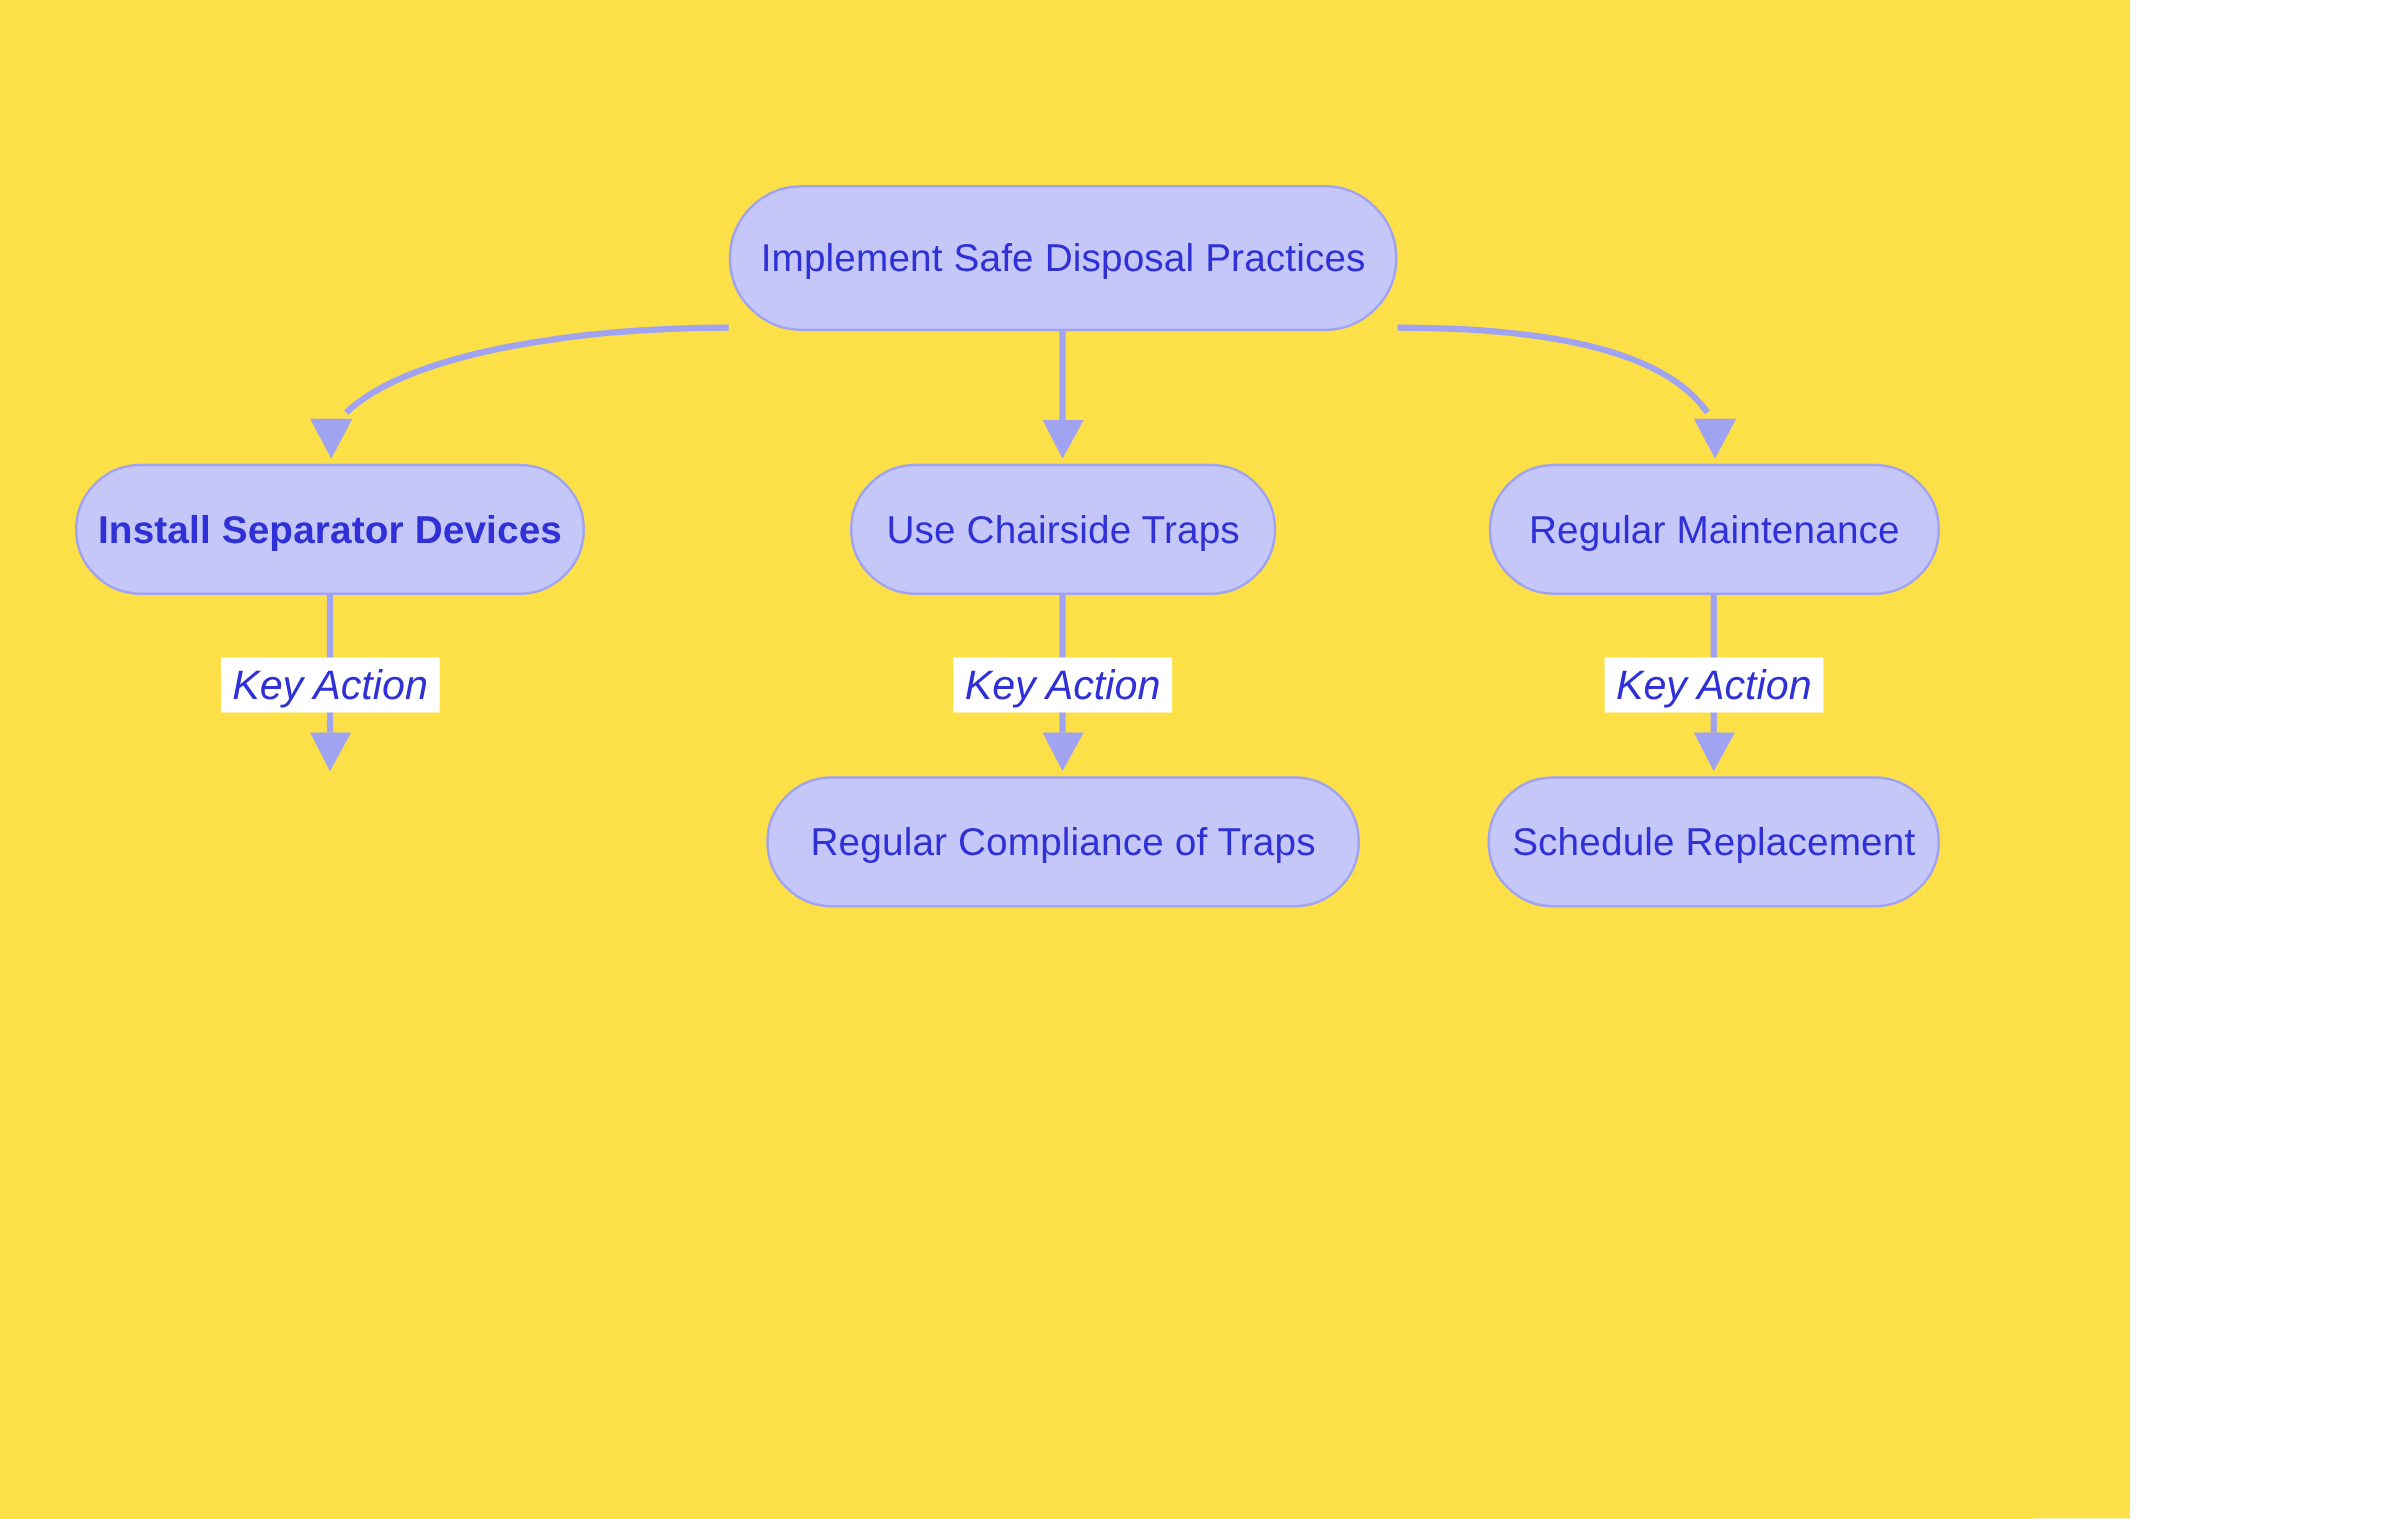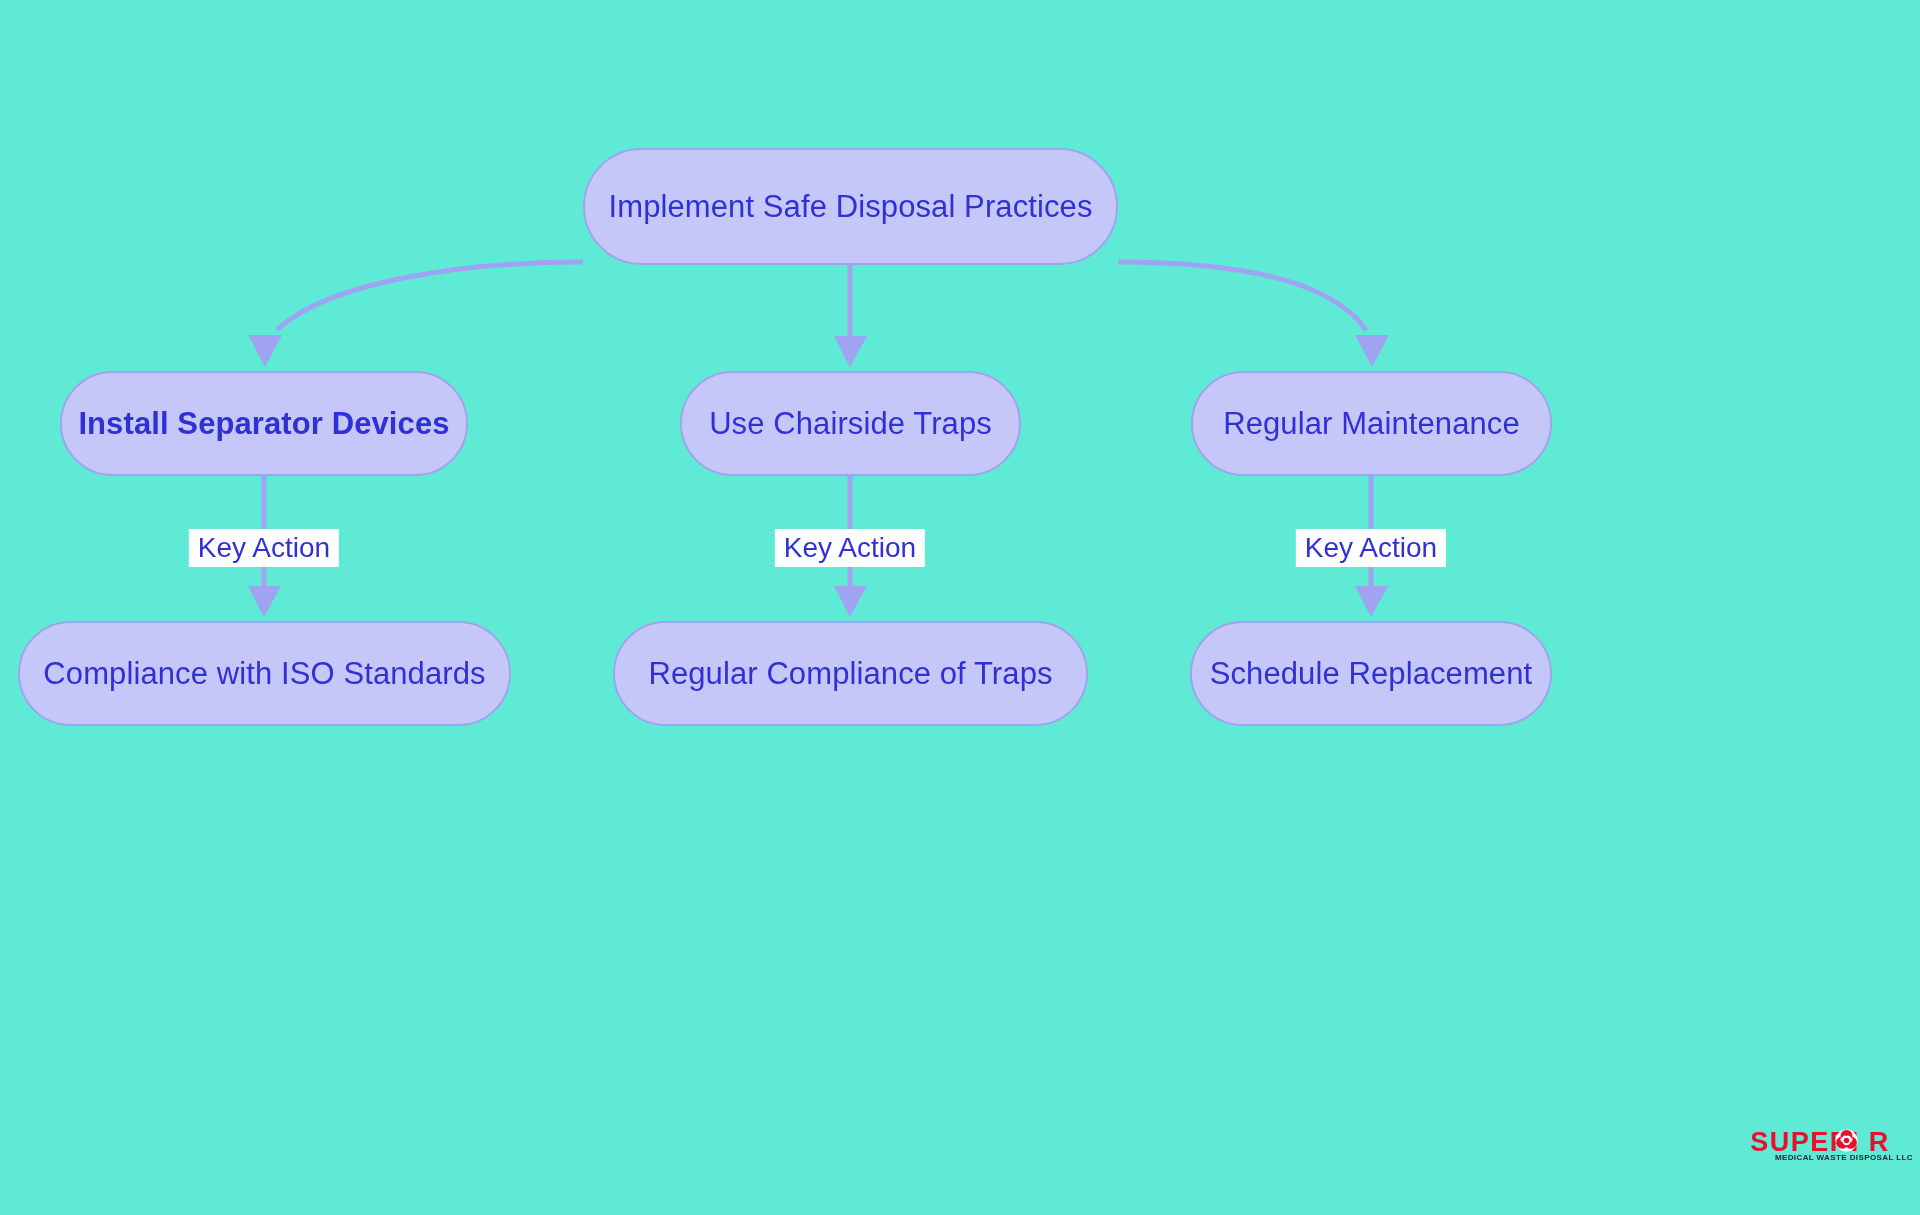--- a/index.html
+++ b/index.html
@@ -6,23 +6,23 @@
   html, body {
     margin: 0;
     padding: 0;
     background: #ffffff;
   }
   body {
     font-family: "Liberation Sans", sans-serif;
   }
   #canvas {
     position: relative;
-    width: 1920px;
+    width: 1704px;
     height: 1215px;
-    background: #5eead4;
+    background: #fde047;
     overflow: hidden;
   }
   #edge-layer {
     position: absolute;
     left: 0;
     top: 0;
     width: 1920px;
     height: 1215px;
     pointer-events: none;
   }
@@ -49,24 +49,25 @@
   .node-b3        { left: 1191px; top: 371px; width: 361px; height: 105px; }
   .node-c1        { left: 18px;   top: 621px; width: 493px; height: 105px; }
   .node-c2        { left: 613px;  top: 621px; width: 475px; height: 105px; }
   .node-c3        { left: 1190px; top: 621px; width: 362px; height: 105px; }
 
   .edge-label {
     position: absolute;
     transform: translate(-50%, -50%);
     background: #ffffff;
     color: #2f31d6;
-    font-size: 28px;
+    font-size: 33px;
     padding: 3px 9px;
     white-space: nowrap;
     z-index: 3;
+    font-style: italic;
   }
   .edge-label-1 { left: 264px;  top: 548px; }
   .edge-label-2 { left: 850px;  top: 548px; }
   .edge-label-3 { left: 1371px; top: 548px; }
 
   
   #watermark {
     position: absolute;
     left: 1727px;
     top: 1127px;
@@ -147,23 +148,20 @@
   </div>
 
   <div class="node node-b3">
     <span>Regular Maintenance</span>
   </div>
 
   <div class="node node-b2">
     <span>Use Chairside Traps</span>
   </div>
 
-  <div class="node node-c1">
-    <span>Compliance with ISO Standards</span>
-  </div>
 
   <div class="node node-c2">
     <span>Regular Compliance of Traps</span>
   </div>
 
   <div class="node node-c3">
     <span>Schedule Replacement</span>
   </div>
 
   <div class="edge-label edge-label-1">Key Action</div>

